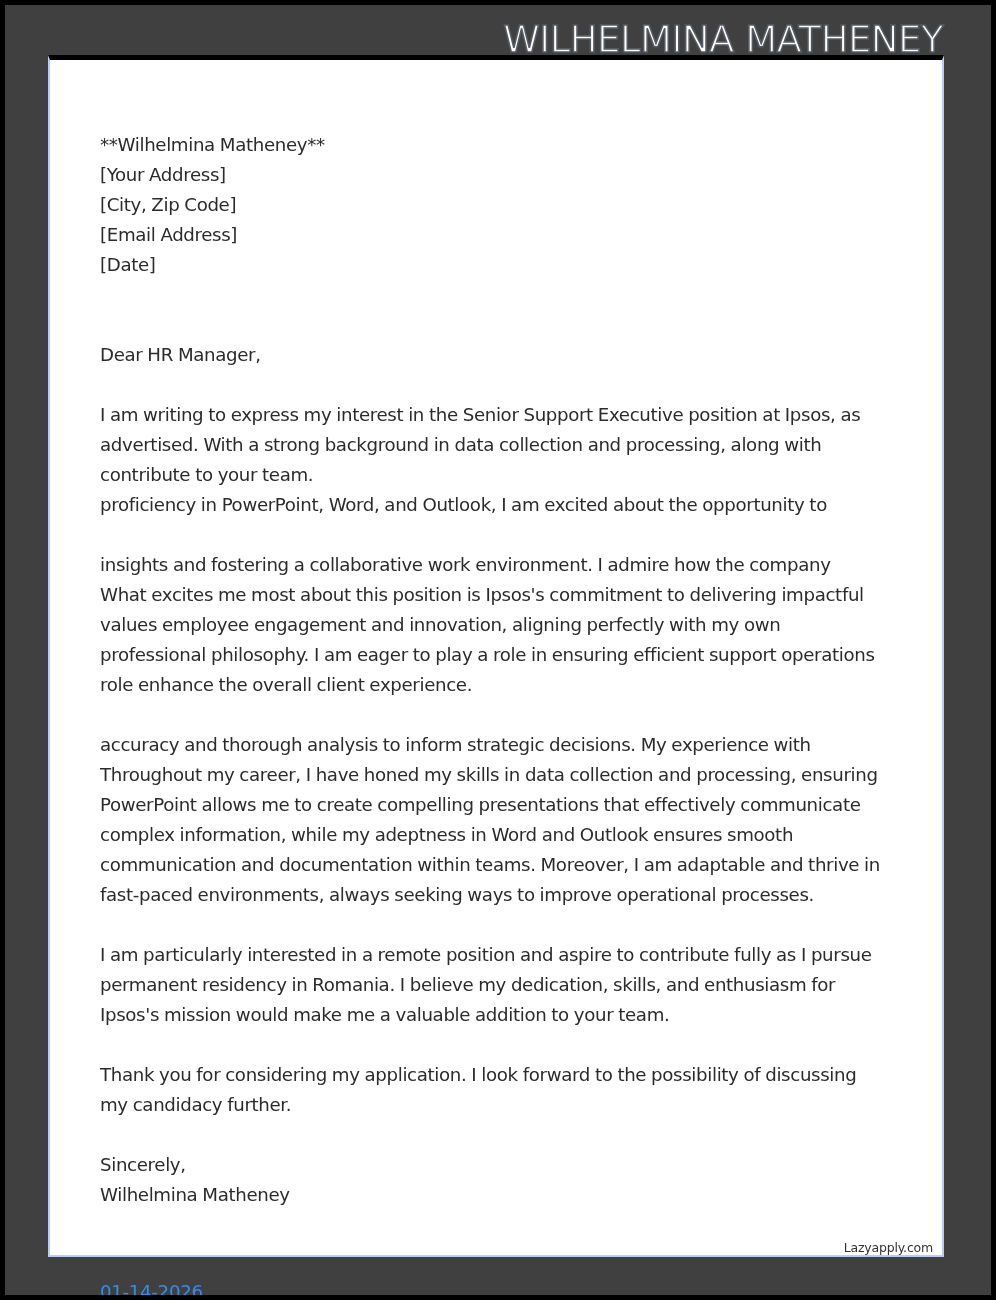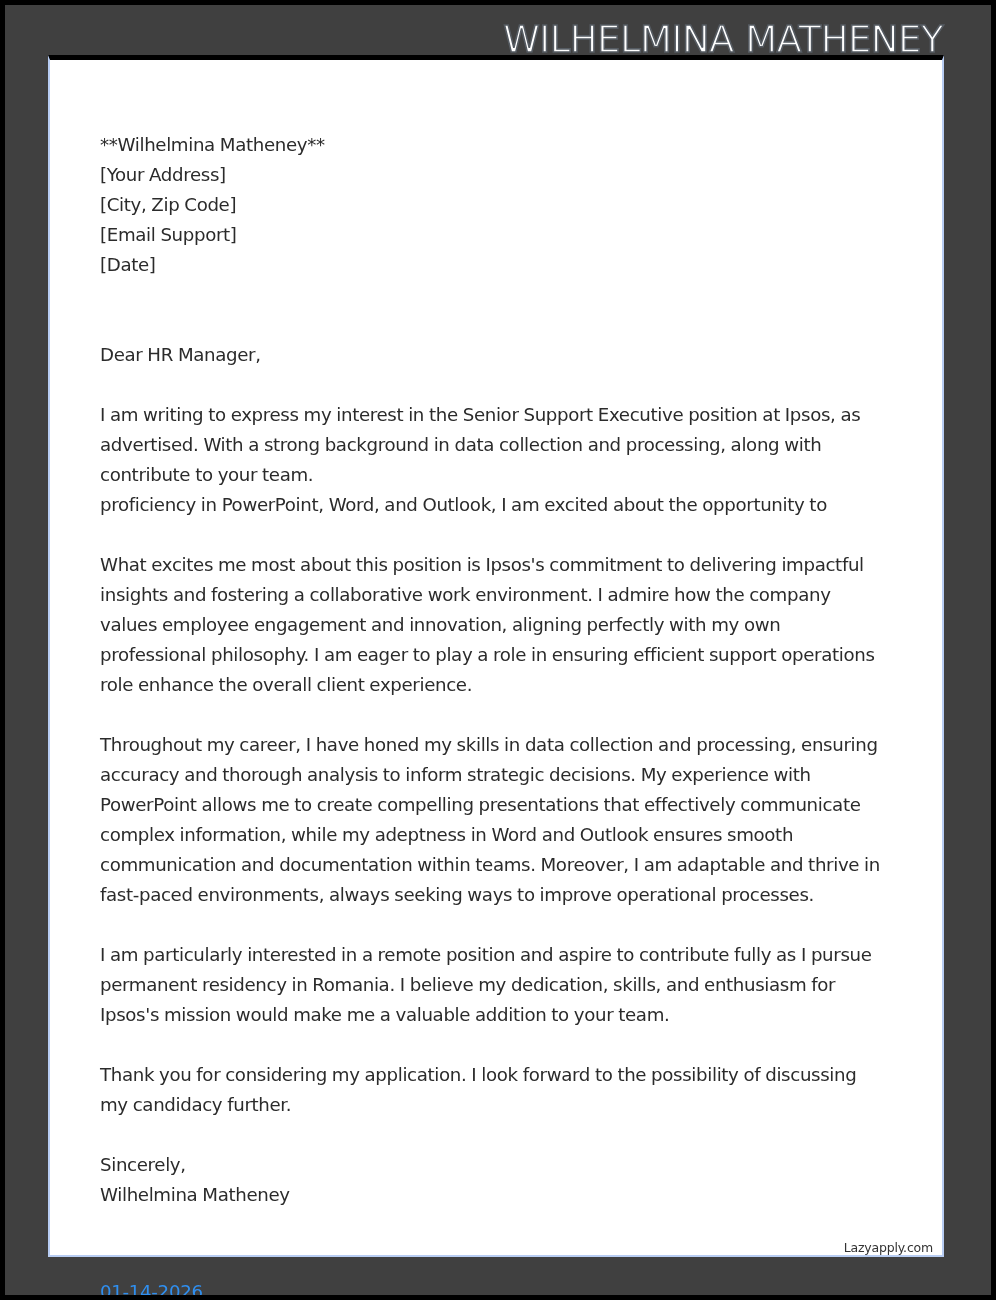--- a/index.html
+++ b/index.html
@@ -103,21 +103,21 @@
   <div class="name-heading">WILHELMINA MATHENEY</div>
 
   <div class="card">
 
     <div class="letter">
 
       <div>
         <span class="line">**Wilhelmina Matheney**</span>
         <span class="line">[Your Address]</span>
         <span class="line">[City, Zip Code]</span>
-        <span class="line">[Email Support]</span>
+        <span class="line">[Email Address]</span>
         <span class="line">[Date]</span>
       </div>
 
       <span class="gap"></span>
 
 
       <span class="gap"></span>
 
       <span class="line">Dear HR Manager,</span>
 
@@ -126,32 +126,32 @@
       <p>
         <span class="line">I am writing to express my interest in the Senior Support Executive position at Ipsos, as</span>
         <span class="line">advertised. With a strong background in data collection and processing, along with</span>
         <span class="line">contribute to your team.</span>
         <span class="line">proficiency in PowerPoint, Word, and Outlook, I am excited about the opportunity to</span>
       </p>
 
       <span class="gap"></span>
 
       <p>
+        <span class="line">insights and fostering a collaborative work environment. I admire how the company</span>
         <span class="line">What excites me most about this position is Ipsos's commitment to delivering impactful</span>
-        <span class="line">insights and fostering a collaborative work environment. I admire how the company</span>
         <span class="line">values employee engagement and innovation, aligning perfectly with my own</span>
         <span class="line">professional philosophy. I am eager to play a role in ensuring efficient support operations</span>
         <span class="line">role enhance the overall client experience.</span>
       </p>
 
       <span class="gap"></span>
 
       <p>
+        <span class="line">accuracy and thorough analysis to inform strategic decisions. My experience with</span>
         <span class="line">Throughout my career, I have honed my skills in data collection and processing, ensuring</span>
-        <span class="line">accuracy and thorough analysis to inform strategic decisions. My experience with</span>
         <span class="line">PowerPoint allows me to create compelling presentations that effectively communicate</span>
         <span class="line">complex information, while my adeptness in Word and Outlook ensures smooth</span>
         <span class="line">communication and documentation within teams. Moreover, I am adaptable and thrive in</span>
         <span class="line">fast-paced environments, always seeking ways to improve operational processes.</span>
       </p>
 
       <span class="gap"></span>
 
       <p>
         <span class="line">I am particularly interested in a remote position and aspire to contribute fully as I pursue</span>

